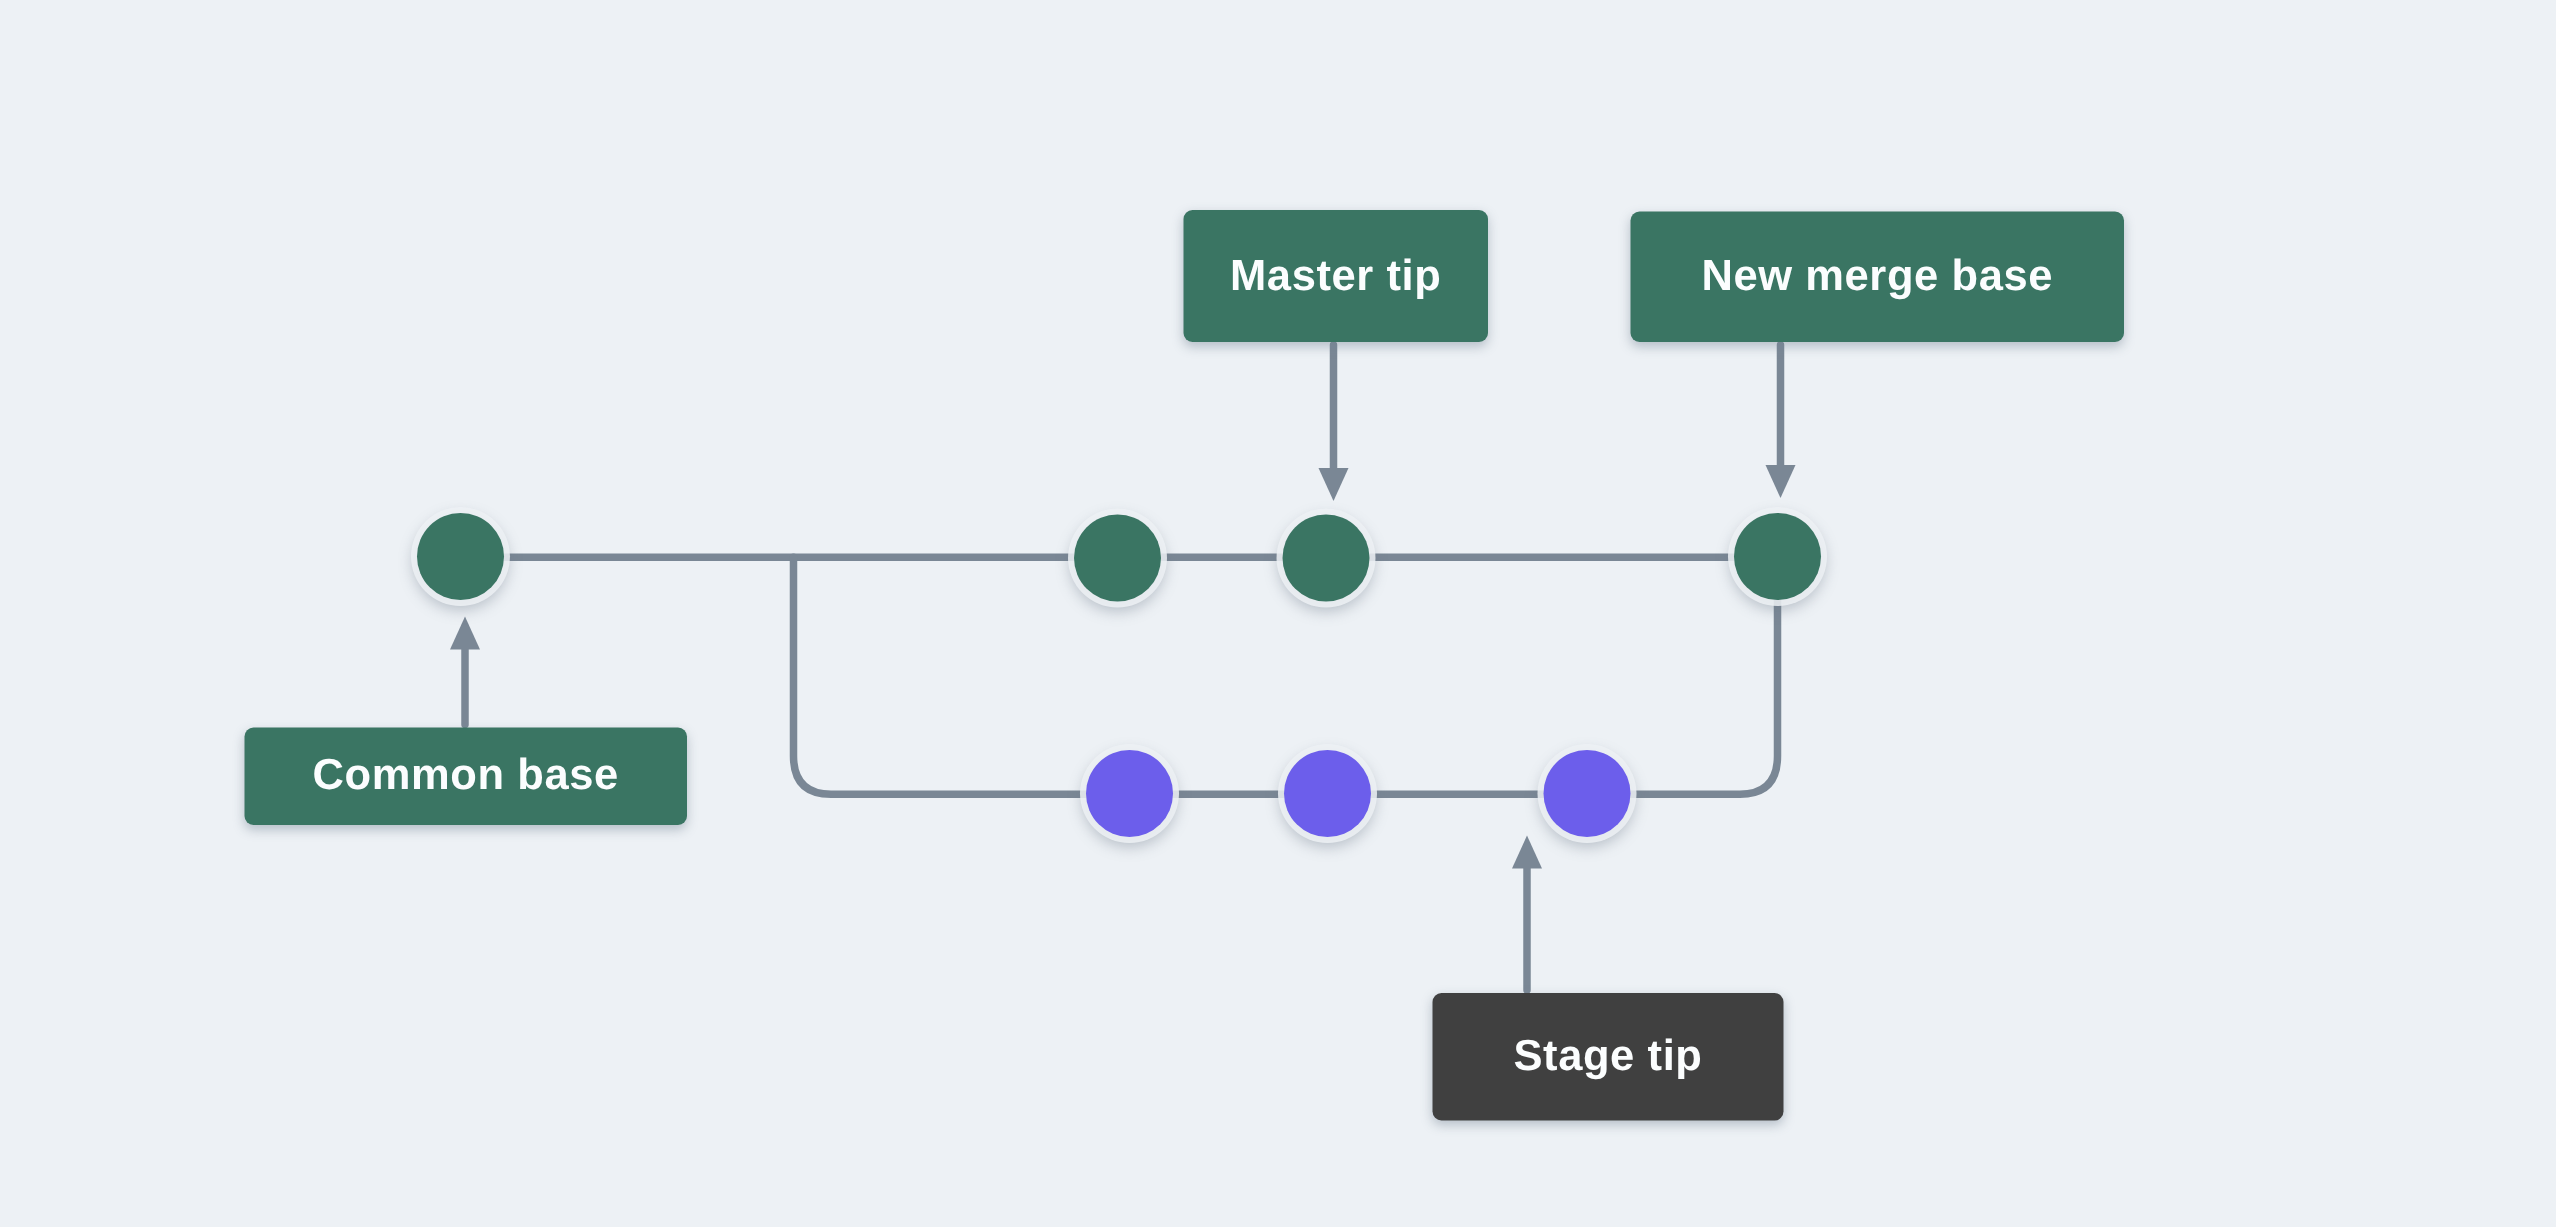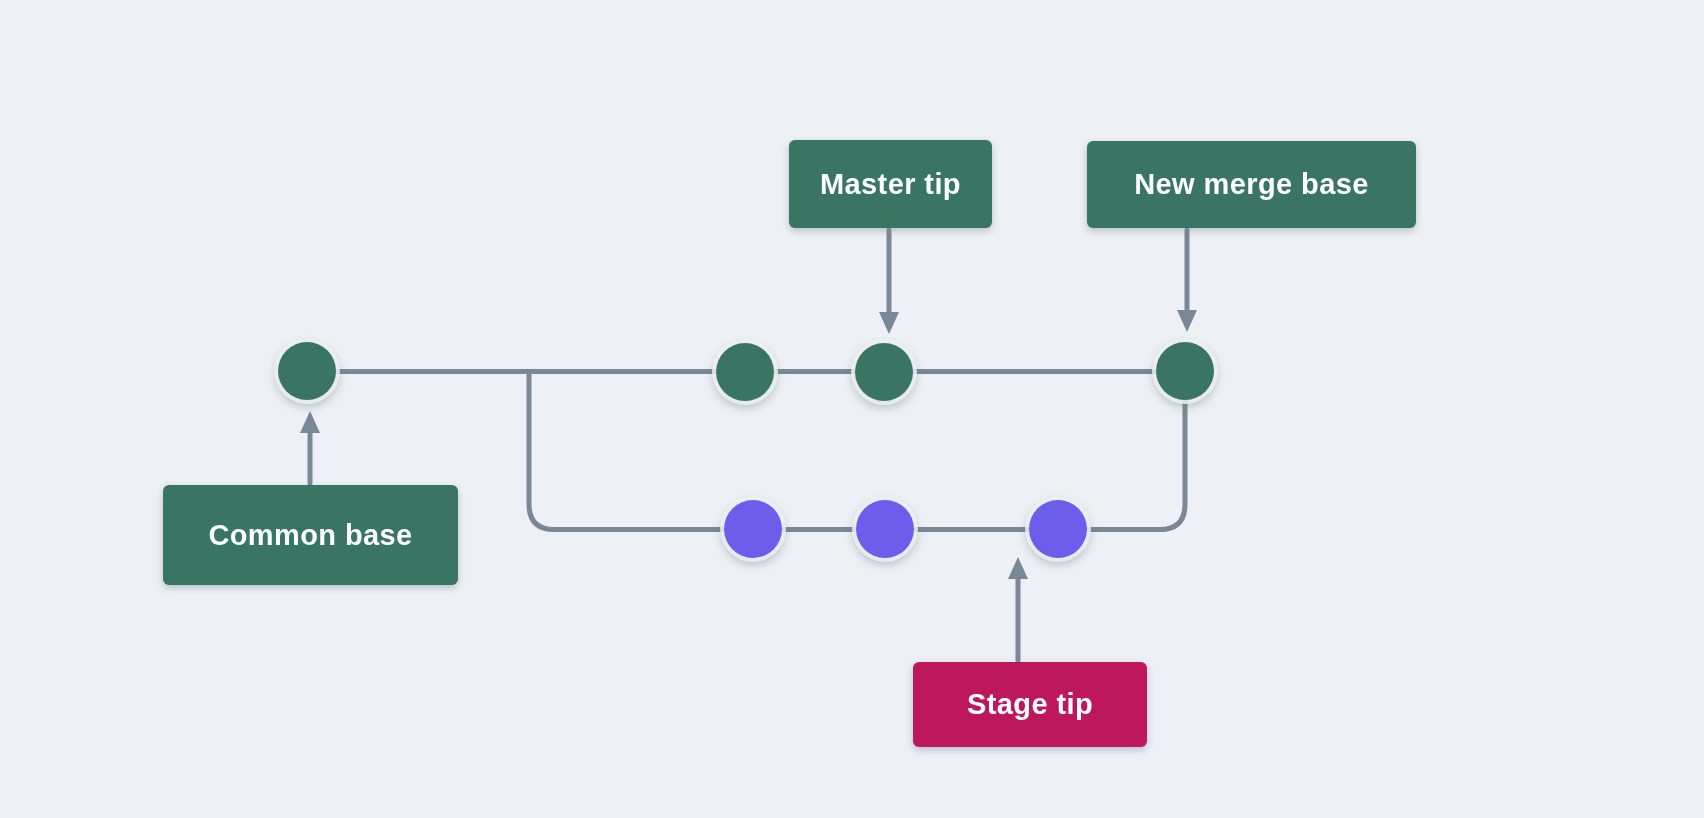--- a/index.html
+++ b/index.html
@@ -28,24 +28,24 @@
     justify-content: center;
     border-radius: 6px;
     color: #fbfdfe;
     font-size: 29px;
     font-weight: 700;
     letter-spacing: 0.4px;
     box-shadow: 0 3px 7px rgba(118,132,148,0.45);
     white-space: nowrap;
   }
   .label-green { background: #3a7563; }
-  .label-purple { background: #be185d; }
+  .label-purple { background: #404040; margin-left: 42px; }
   .label-master-tip   { left: 789px;  top: 140px; width: 203px; height: 88px; }
   .label-new-merge    { left: 1087px; top: 141px; width: 329px; height: 87px; }
-  .label-common-base  { left: 163px;  top: 485px; width: 295px; height: 100px; }
+  .label-common-base  { left: 163px;  top: 485px; width: 295px; height: 65px; }
   .label-stage-tip    { left: 913px;  top: 662px; width: 234px; height: 85px; }
 
   .commit {
     position: absolute;
     width: 58px;
     height: 58px;
     border-radius: 50%;
     box-shadow: 0 0 0 4px rgba(237,241,245,0.85), 0 4px 9px 3px rgba(104,119,134,0.38);
   }
   .commit-green  { background: #3a7563; }

